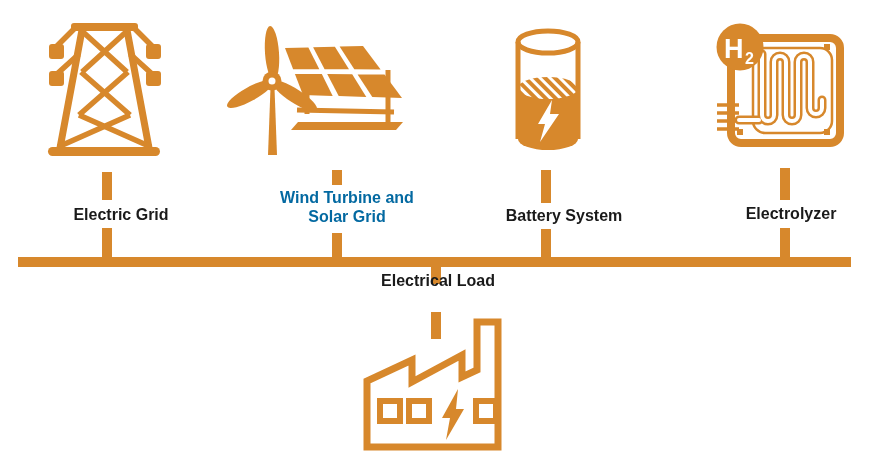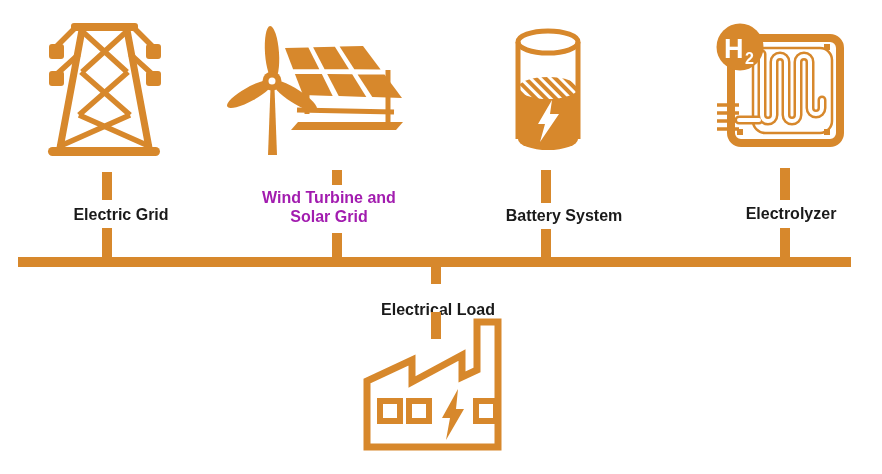--- a/index.html
+++ b/index.html
@@ -63,21 +63,21 @@
     <g fill="var(--accent)" stroke="none">
       <polygon points="44,131 53,131 50.5,64 46.5,64"></polygon>
       <ellipse cx="48" cy="29" rx="7" ry="27" transform="rotate(-4 48 29)"></ellipse>
       <ellipse cx="26" cy="70" rx="7" ry="26" transform="rotate(61 26 70)"></ellipse>
       <ellipse cx="71" cy="72" rx="7" ry="26" transform="rotate(-57 71 72)"></ellipse>
       <circle cx="48" cy="57" r="9.5"></circle>
     </g>
     <circle cx="48" cy="57" r="3.5" fill="#fff"></circle>
   </svg>
   <div class="dash" style="left:332px;top:170px;height:15px"></div>
-  <div class="label two-line" style="left: 329px; top: 188px; color: #a21caf;">
+  <div class="label two-line" style="left: 347px; top: 188px; color: #0369a1;">
     <div>Wind Turbine and</div>
     <div>Solar Grid</div>
   </div>
   <div class="dash" style="left:332px;top:233px;height:24px"></div>
 
   <svg class="icon" style="left:514px;top:20px" width="68" height="134" viewBox="0 0 68 134">
     <defs>
       <pattern id="hatch" patternUnits="userSpaceOnUse" width="7" height="7" patternTransform="rotate(-45)">
         <rect width="7" height="7" fill="var(--accent)"></rect>
         <rect x="4" width="3" height="7" fill="#fff"></rect>
@@ -115,21 +115,21 @@
     <text x="12" y="42" fill="#fff" font-family="Liberation Sans, sans-serif" font-weight="bold" font-size="27">H</text>
     <text x="33" y="48" fill="#fff" font-family="Liberation Sans, sans-serif" font-weight="bold" font-size="16">2</text>
   </svg>
   <div class="dash" style="left:780px;top:168px;height:32px"></div>
   <div class="label" style="left: 784px; top: 205px; color: rgb(26, 26, 26); padding-left: 14px;">Electrolyzer</div>
   <div class="dash" style="left:780px;top:228px;height:29px"></div>
 
   <div class="bus"></div>
 
   <div class="dash" style="left:431px;top:267px;height:17px"></div>
-  <div class="label" style="left: 438px; top: 301px; color: rgb(26, 26, 26);">Electrical Load</div>
+  <div class="label" style="left: 438px; top: 272px; color: rgb(26, 26, 26);">Electrical Load</div>
   <div class="dash" style="left:431px;top:312px;height:27px"></div>
   <svg class="icon" style="left:362px;top:314px" width="150" height="140" viewBox="0 0 150 140">
     <path d="M5,133 V67 L50,46 V68 L100,41 V63 L115,56 V8 H136 V133 Z" fill="none" stroke="var(--accent)" stroke-width="7" stroke-linejoin="miter"></path>
     <g fill="none" stroke="var(--accent)" stroke-width="6">
       <rect x="18" y="87" width="20" height="20"></rect>
       <rect x="47" y="87" width="20" height="20"></rect>
       <rect x="114" y="87" width="20" height="20"></rect>
     </g>
     <path d="M96,75 L80,104 H88 L84,126 L102,95 H94 Z" fill="var(--accent)"></path>
   </svg>

